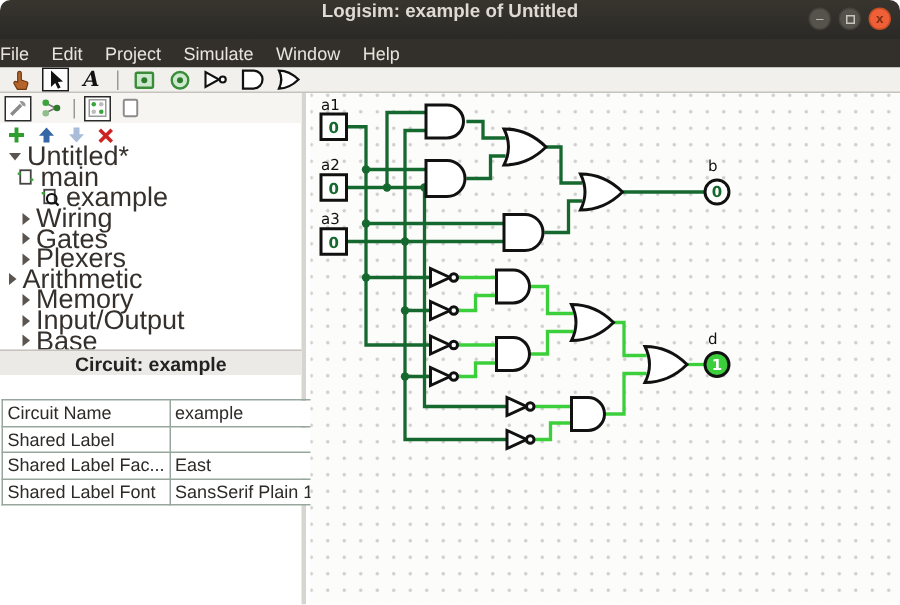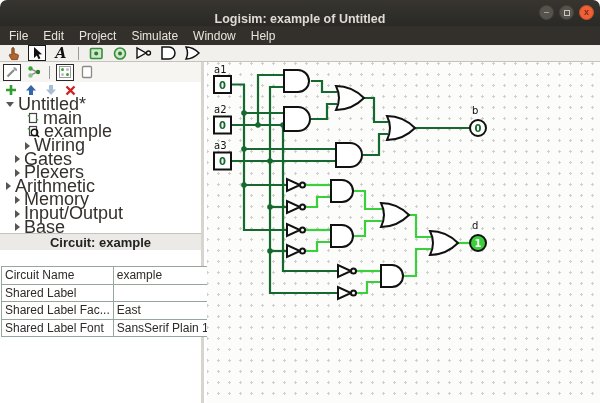--- a/index.html
+++ b/index.html
@@ -3,32 +3,32 @@
 <meta charset="utf-8">
 <style>
   * { margin:0; padding:0; box-sizing:border-box; }
   html,body { width:600px; height:403px; overflow:hidden; background:#fff;
     font-family:"Liberation Sans", sans-serif; }
   .window { position:relative; width:600px; height:403px; background:#fff; }
 
   
   .titlebar { position:absolute; left:0; top:0; width:600px; height:26px;
     background:linear-gradient(#38352f,#2b2926); border-radius:7px 7px 0 0;
-    display:flex; align-items:flex-end; justify-content:center; }
+    display:flex; align-items:flex-start; justify-content:center; }
   .titlebar .title { color:#dfdbd4; font-size:12.5px; font-weight:bold; }
   .winbtns { position:absolute; right:6px; top:5px; display:flex; gap:5px; }
   .wbtn { width:15px; height:15px; border-radius:50%; background:#56524c;
     border:1px solid #45423d; color:#c9c5bf; font-size:9px; line-height:13px;
     text-align:center; }
   .wbtn.close { background:#ef6038; border-color:#c44f24; color:#7e2d12; font-weight:bold; }
   .wbtn .sq { display:block; width:6px; height:6px; border:1px solid #c9c5bf; margin:3.5px auto; }
 
   
   .menubar { position:absolute; left:0; top:26px; width:600px; height:19px;
-    background:#33302c; display:flex; align-items:center; gap:15px; padding-left:9px; }
+    background:#33302c; display:flex; align-items:center; gap:15px; }
   .menubar span { color:#e8e4dd; font-size:12px; }
 
   
   .toolbar { position:absolute; left:0; top:45px; width:600px; height:17px;
     background:#f2f0ed; border-bottom:1px solid #c6c3be;
     display:flex; align-items:center; gap:6px; padding-left:4px; }
   .tbtn { width:18px; height:16px; display:flex; align-items:center; justify-content:center; }
   .tbtn.sel { border:1px solid #1a1a1a; background:#fcfcfc; }
   .tsep { width:1px; height:13px; background:#999; margin:0 2px; }
   .atool { font-family:"DejaVu Serif", serif; font-style:italic; font-weight:bold;
@@ -212,38 +212,38 @@
             <path d="M1.5,1.5 L9.5,9.5 M9.5,1.5 L1.5,9.5" stroke="#cc2222" stroke-width="2.4"></path>
           </svg>
       </div>
     </div>
 
     <div class="tree">
       <div class="trow" style="padding-left:6px">
         <span class="tri-d"></span>
         <span>Untitled*</span>
       </div>
-      <div class="trow" style="padding-left:27px">
+      <div class="trow" style="padding-left:11px">
         <svg width="12" height="12" viewBox="0 0 12 12">
             <rect x="2.5" y="1.5" width="7" height="9" fill="#fff" stroke="#444" stroke-width="1.2"></rect>
             <rect x="0.8" y="3" width="2" height="1.6" fill="#3aa53a"></rect>
             <rect x="9.2" y="7" width="2" height="1.6" fill="#3aa53a"></rect>
           </svg>
         <span>main</span>
       </div>
       <div class="trow" style="padding-left:27px">
         <svg width="13" height="13" viewBox="0 0 13 13">
             <rect x="2.5" y="1.5" width="7" height="9" fill="#fff" stroke="#444" stroke-width="1.2"></rect>
             <rect x="0.8" y="3" width="2" height="1.6" fill="#3aa53a"></rect>
             <circle cx="7.5" cy="7.5" r="3.2" fill="none" stroke="#111" stroke-width="1.4"></circle>
             <path d="M9.8,9.8 L12,12" stroke="#111" stroke-width="1.6"></path>
           </svg>
         <span>example</span>
       </div>
-      <div class="trow" style="padding-left:25px">
+      <div class="trow" style="padding-left:15px">
         <span class="tri-r"></span>
         <span>Wiring</span>
       </div>
       <div class="trow" style="padding-left:15px">
         <span class="tri-r"></span>
         <span>Gates</span>
       </div>
       <div class="trow" style="padding-left:15px">
         <span class="tri-r"></span>
         <span>Plexers</span>

